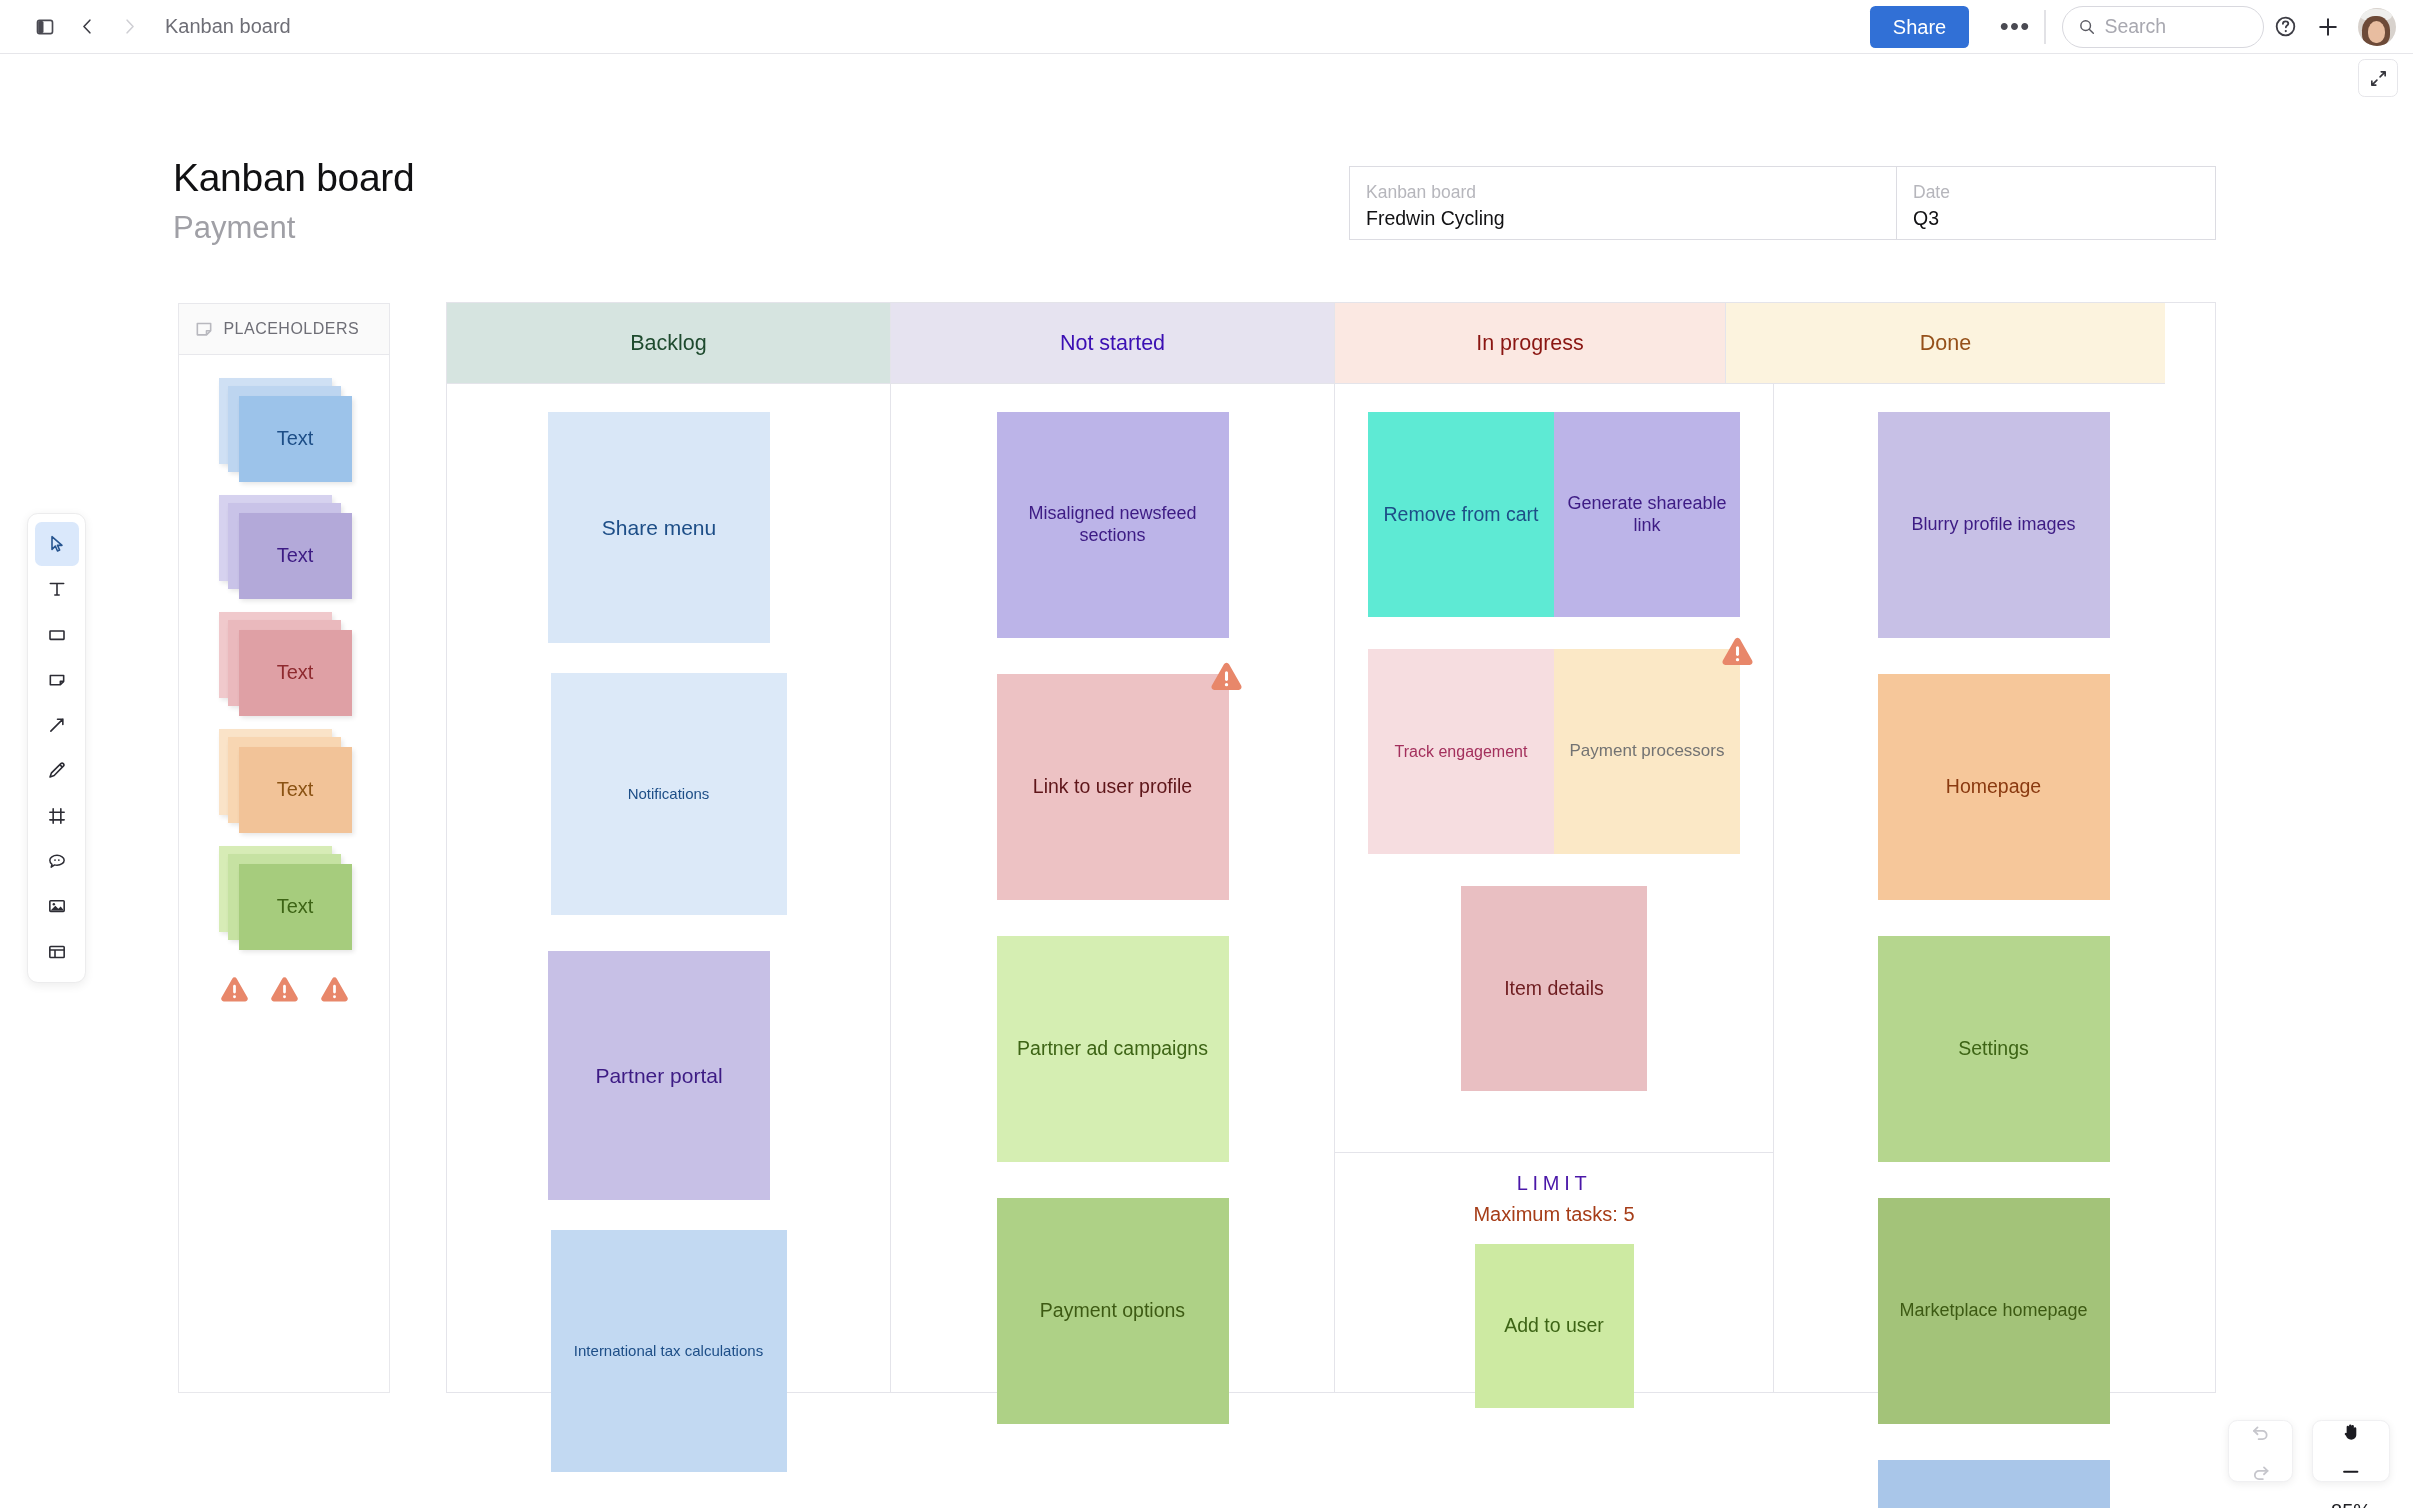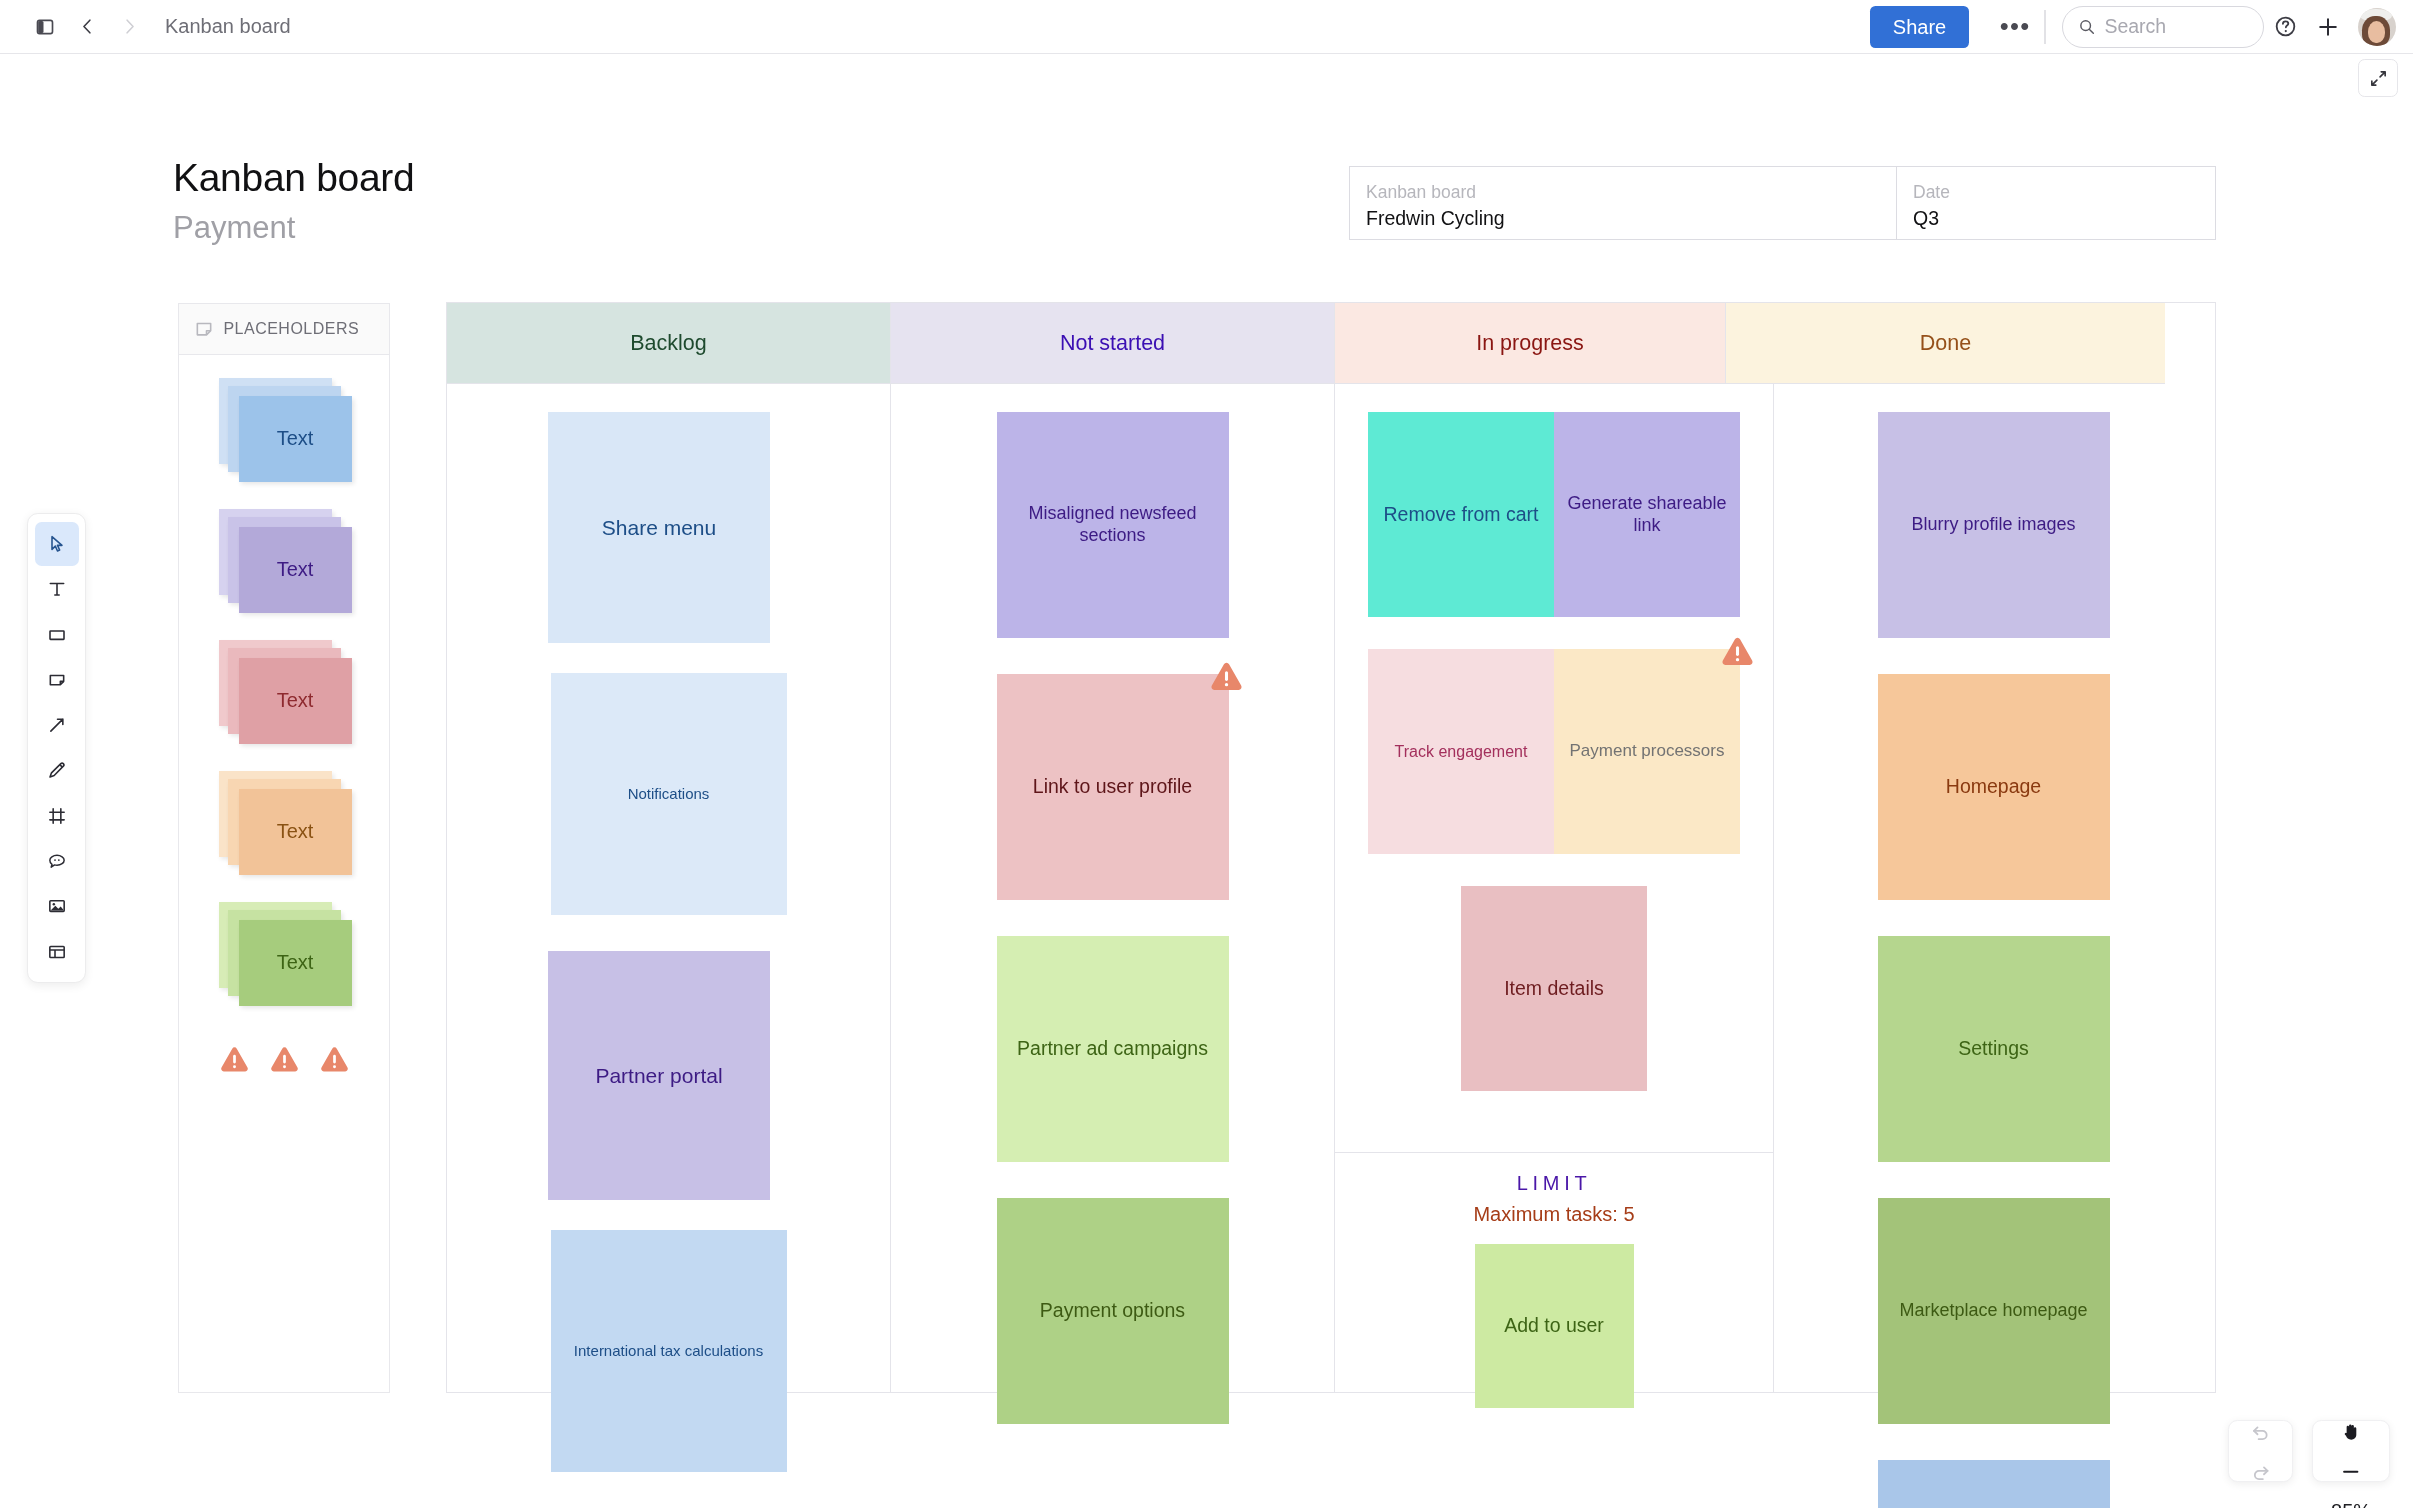--- a/index.html
+++ b/index.html
@@ -112,21 +112,21 @@
   
   .ph-panel {
     position: absolute; left: 178px; top: 303px; width: 212px; height: 1090px;
     border: 1.3px solid #e8e8ec; background: #fff;
   }
   .ph-head {
     height: 51px; background: #fafafa; border-bottom: 1.3px solid #e8e8ec;
     display: flex; align-items: center; gap: 9.4px; padding-left: 15px;
   }
   .ph-title { font-size: 16px; color: #6e6e76; letter-spacing: 0.5px; }
-  .ph-body { padding-top: 23px; display: flex; flex-direction: column; align-items: center; gap: 27px; }
+  .ph-body { padding-top: 23px; display: flex; flex-direction: column; align-items: center; gap: 13px; }
 
   .stack { position: relative; width: 131px; height: 104px; cursor: pointer; }
   .stack .l {
     position: absolute; box-shadow: 2px 3.4px 4.7px rgba(0,0,0,.10);
   }
   .stack .l1 { left: 0;   top: 0;   width: 113px; height: 86px; }
   .stack .l2 { left: 9.4px; top: 8px; width: 113px; height: 86px; }
   .stack .l3 {
     left: 20px; top: 17.5px; width: 113px; height: 86px;
     display: flex; align-items: center; justify-content: center;

